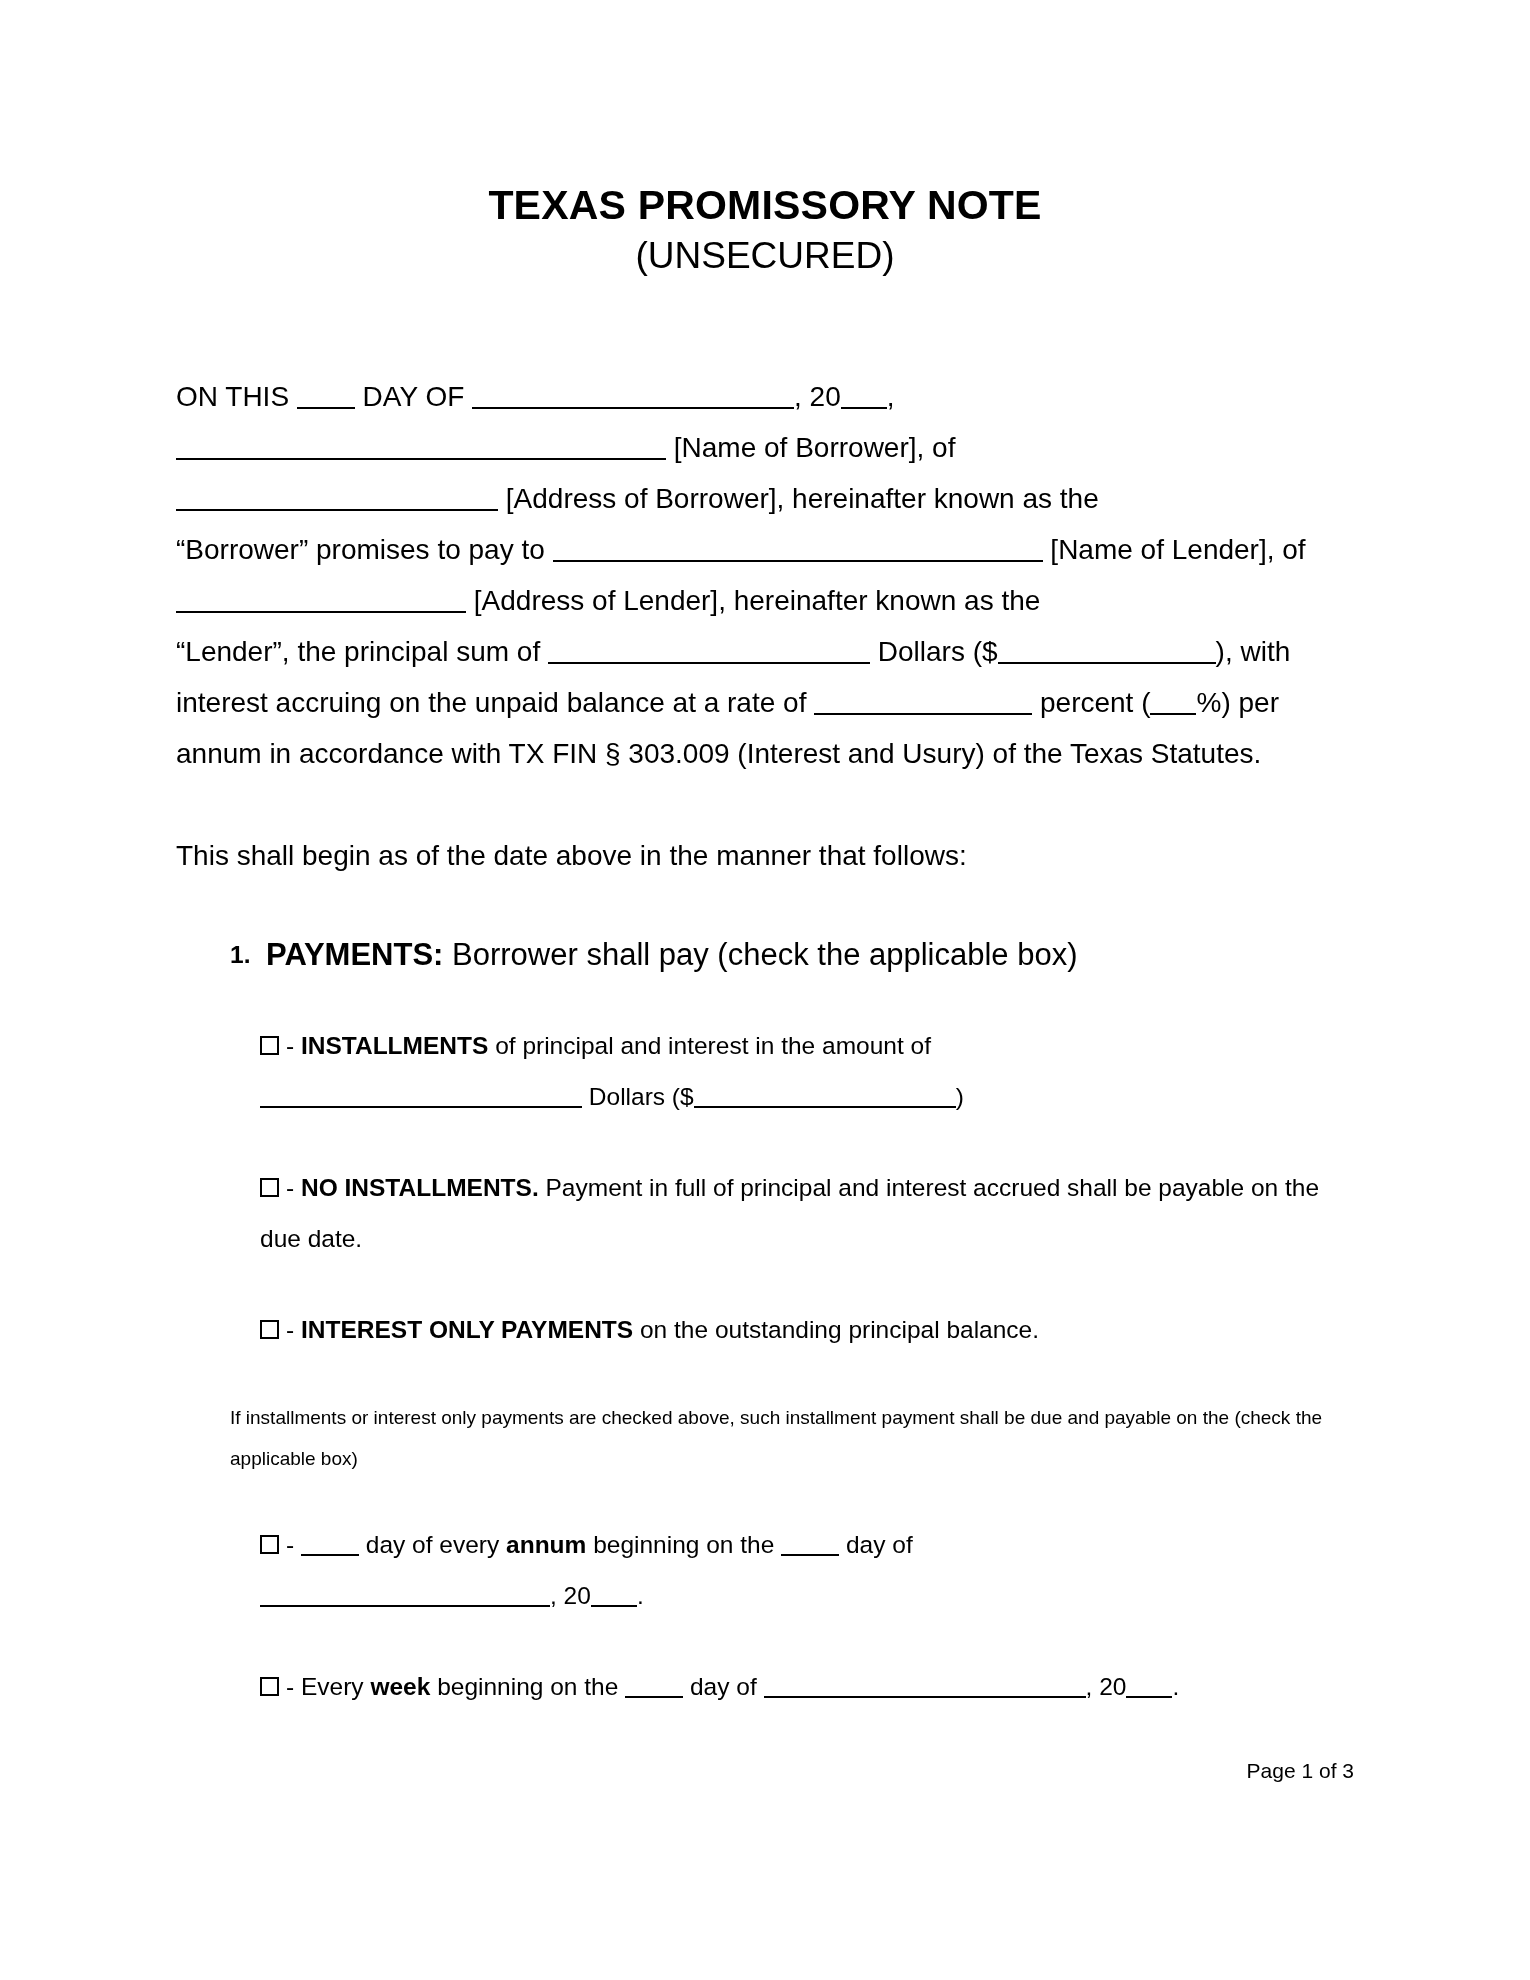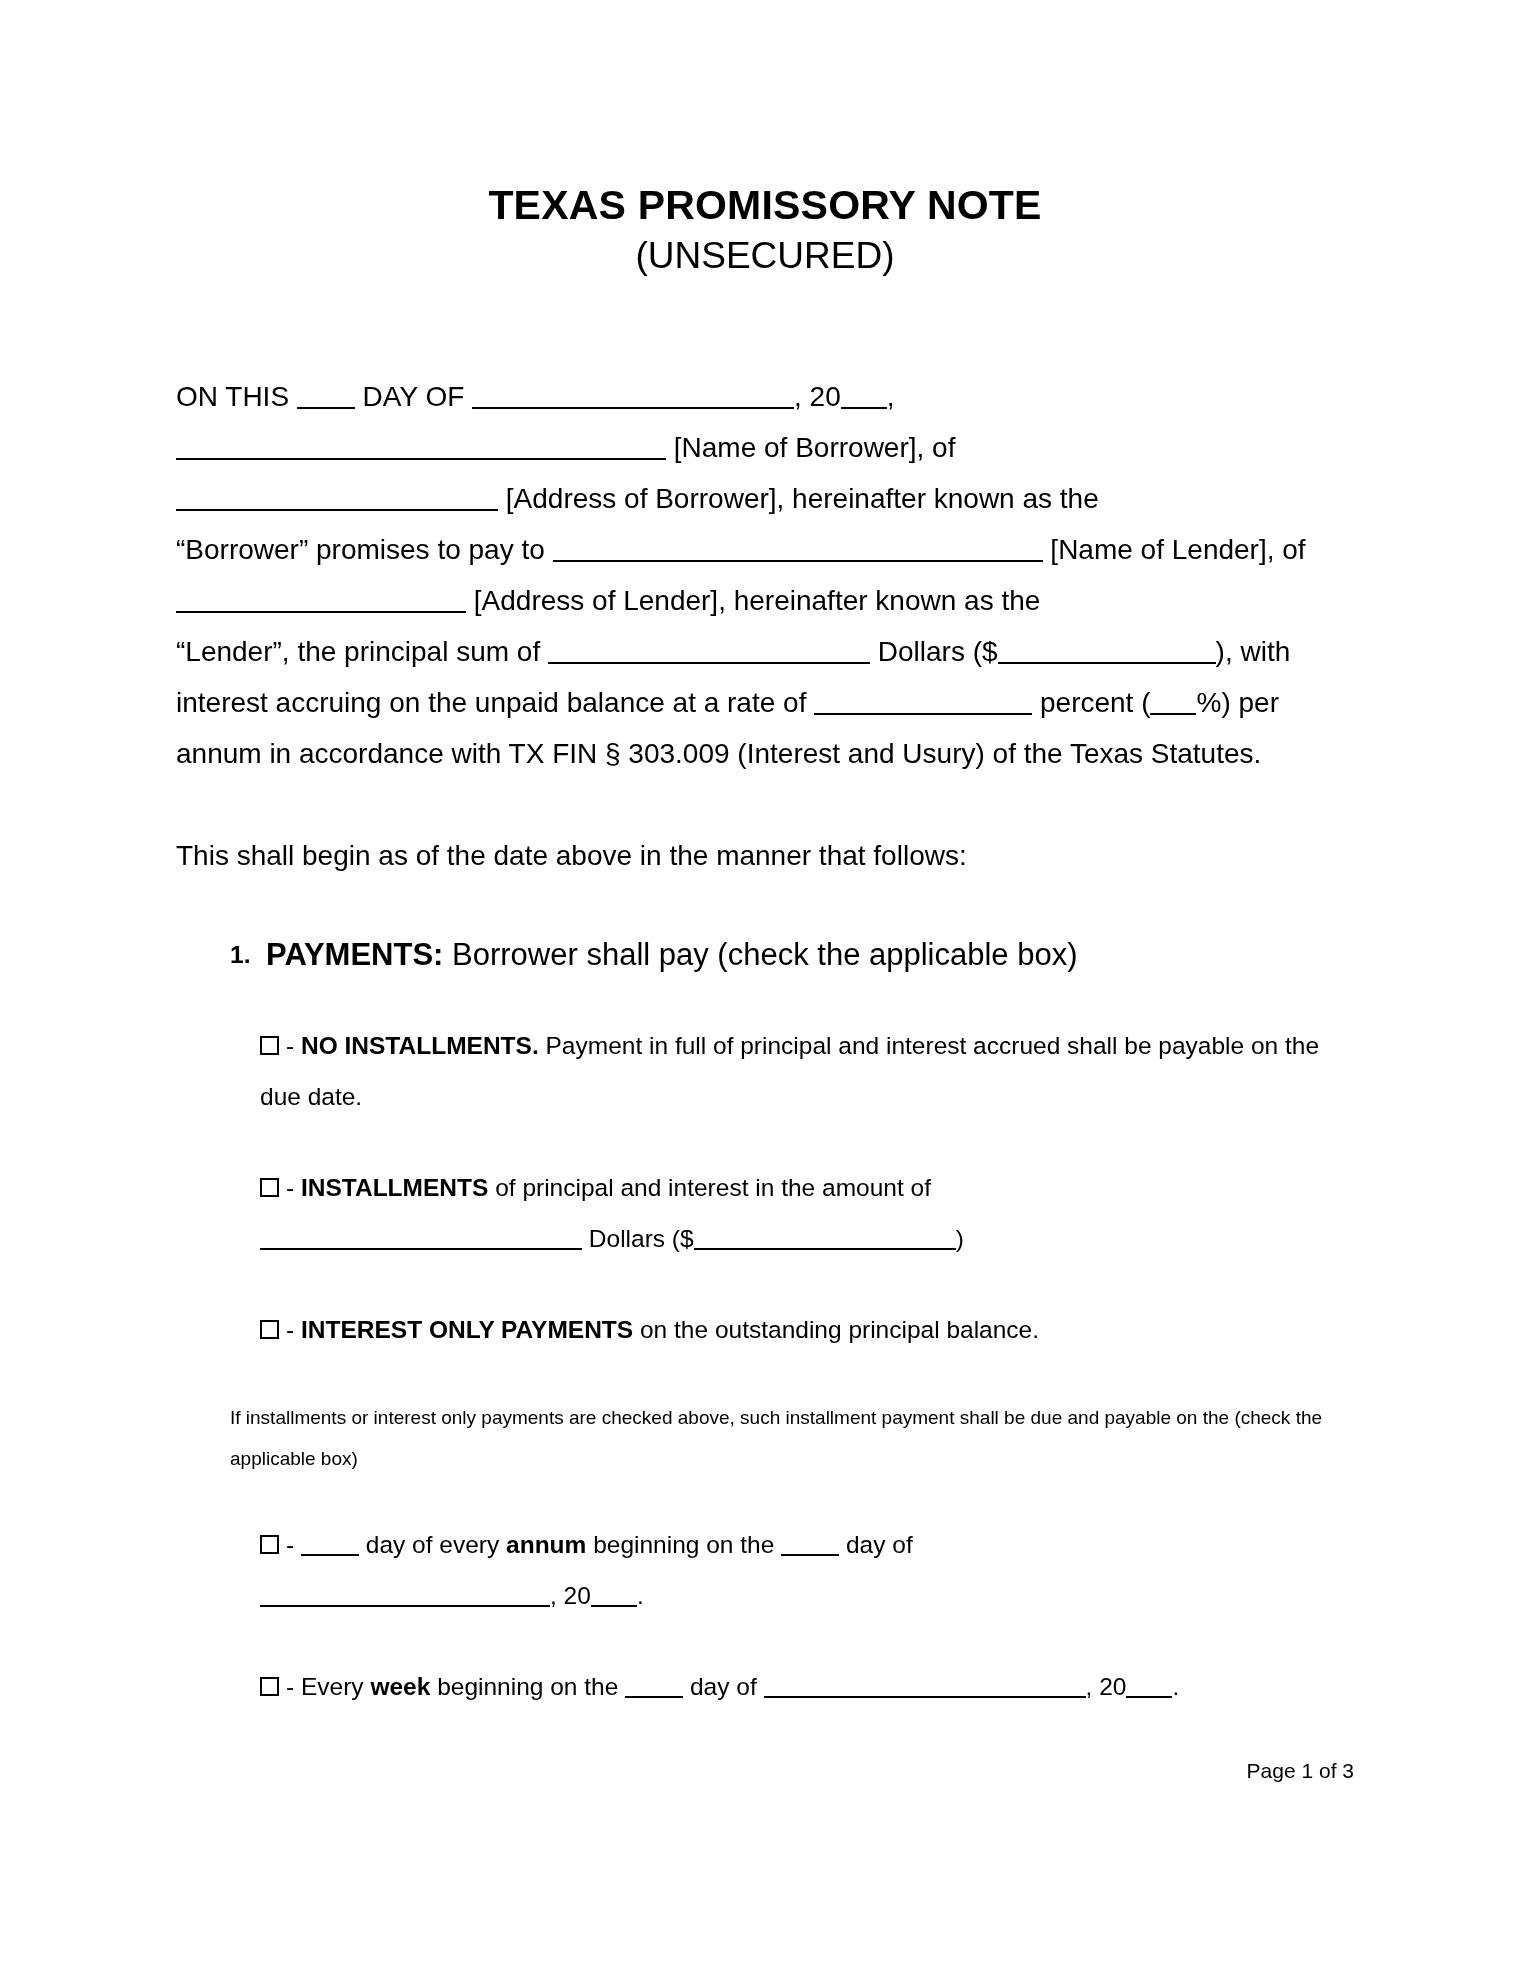--- a/index.html
+++ b/index.html
@@ -150,23 +150,23 @@
 
     <p class="para">This shall begin as of the date above in the manner that follows:</p>
 
     <div class="clause">
       <div class="clause-num">1.</div>
       <div class="clause-body"><span class="strong">PAYMENTS:</span><span> Borrower shall pay (check the applicable box)</span></div>
     </div>
 
     <div class="opt-group">
 
+      <div class="opt"><span class="checkbox-glyph"></span><span>- </span><span class="strong">INSTALLMENTS</span><span> of principal and interest in the amount of </span><br><span class="blank b-xl"></span><span> Dollars ($</span><span class="blank b-ml"></span><span>)</span></div>
+
       <div class="opt"><span class="checkbox-glyph"></span><span>- </span><span class="strong">NO INSTALLMENTS.</span><span>  Payment in full of principal and interest accrued shall be payable on the due date.</span></div>
-
-      <div class="opt"><span class="checkbox-glyph"></span><span>- </span><span class="strong">INSTALLMENTS</span><span> of principal and interest in the amount of </span><br><span class="blank b-xl"></span><span> Dollars ($</span><span class="blank b-ml"></span><span>)</span></div>
 
       <div class="opt"><span class="checkbox-glyph"></span><span>- </span><span class="strong">INTEREST ONLY PAYMENTS</span><span> on the outstanding principal balance.</span></div>
 
     </div>
 
     <p class="note-para">If installments or interest only payments are checked above, such installment payment shall be due and payable on the (check the applicable box)</p>
 
     <div class="opt-group">
 
       <div class="opt"><span class="checkbox-glyph"></span><span>- </span><span class="blank b-xs"></span><span> day of every </span><span class="strong">annum</span><span> beginning on the </span><span class="blank b-xs"></span><span> day of </span><br><span class="blank b-l"></span><span>, 20</span><span class="blank b-xxs"></span><span>.</span></div>

